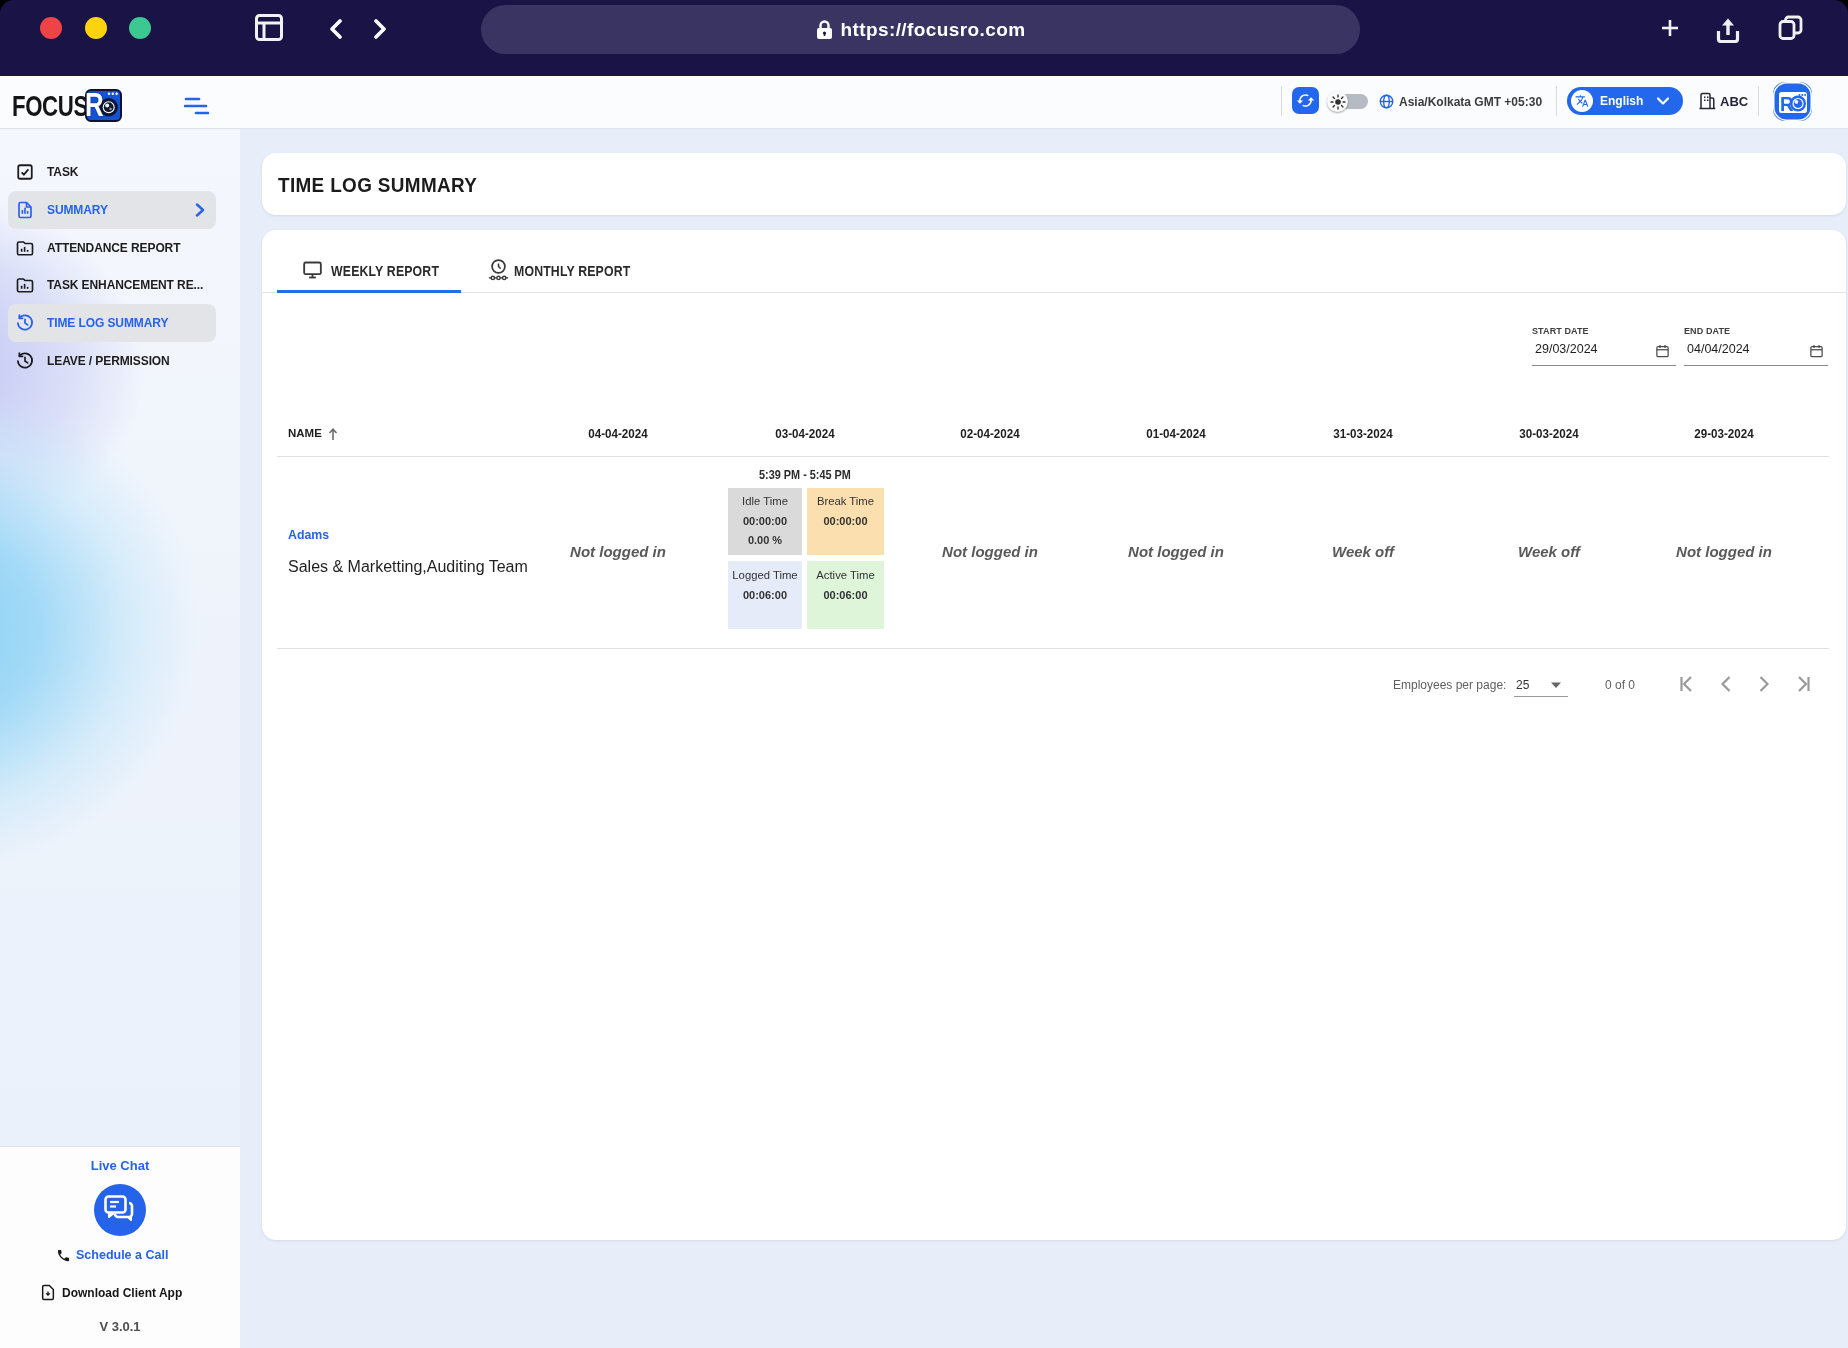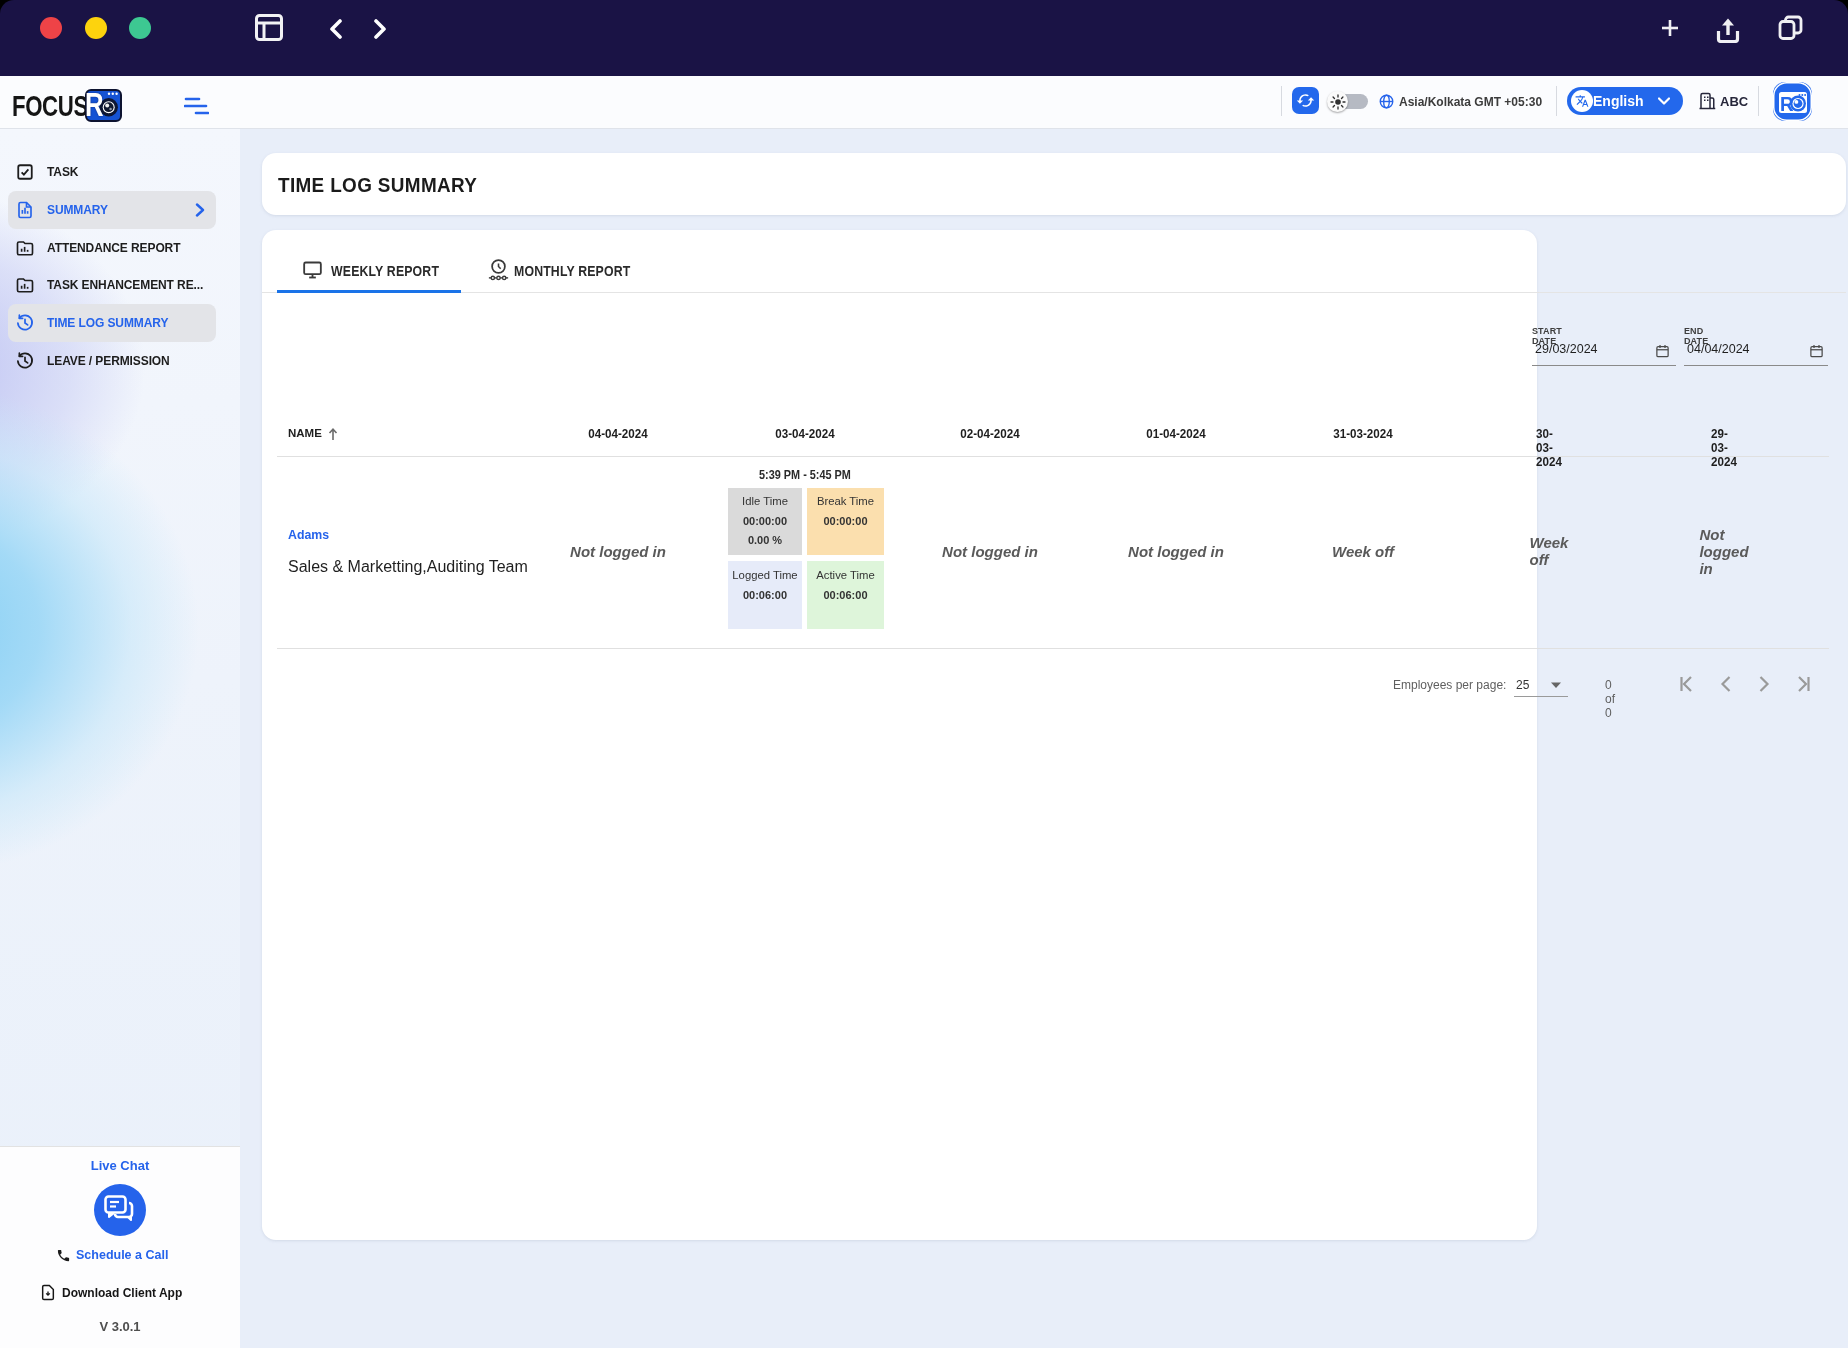--- a/index.html
+++ b/index.html
@@ -17,38 +17,38 @@
 
 .appbar { position:absolute; left:0; top:76px; width:1848px; height:53px; background:#fbfcfe; border-bottom:1.5px solid #dfe3ea; }
 .logo { position:absolute; left:12px; top:89px; height:33px; display:flex; align-items:center; }
 .logo .word { display:inline-block; font-size:30px; font-weight:700; letter-spacing:-0.5px; color:#151515; transform:scale(0.74,1.0); transform-origin:left center; width:72px; }
 .logobox { position:relative; width:37px; height:33px; margin-left:1px; background:#1553d4; border:2px solid #0d1330; border-radius:6px; }
 .vdiv { position:absolute; top:86px; height:30px; width:1px; background:#d7dae0; }
 .refbtn { position:absolute; left:1292px; top:87px; width:27px; height:27px; border-radius:7px; background:#2368ec; display:flex; align-items:center; justify-content:center; }
 .tz { position:absolute; left:1399px; top:95px; font-size:12px; font-weight:700; color:#3c3c3c; }
 .engpill { position:absolute; left:1567px; top:87px; width:116px; height:28px; border-radius:14px; background:#2368ec; display:flex; align-items:center; }
 .engpill .circ { width:22px; height:22px; border-radius:50%; background:#fff; margin-left:4px; display:flex; align-items:center; justify-content:center; }
-.engpill .lbl { color:#fff; font-size:14px; font-weight:700; }
+.engpill .lbl { color:#fff; font-size:12px; font-weight:700; margin-left:7px; }
 .abc { position:absolute; left:1720px; top:94px; font-size:13px; font-weight:700; color:#26263a; }
 .avatar { position:absolute; left:1773px; top:82px; width:39px; height:39px; background:#2368ec; border-radius:12px; }
 
 
 .sidebar { position:absolute; left:0; top:129px; width:240px; height:1219px;
   background:radial-gradient(340px 300px at -80px 500px, rgba(129,205,243,1) 0%, rgba(155,215,246,0.9) 35%, rgba(195,230,249,0.55) 62%, rgba(255,255,255,0) 82%),radial-gradient(300px 240px at -80px 240px, rgba(168,173,238,0.75) 0%, rgba(194,199,243,0.48) 50%, rgba(255,255,255,0) 75%),linear-gradient(180deg, #f4f7fd 0%, #eef3fb 45%, #e9f0fa 100%); }
 .mi { position:absolute; left:0; width:240px; height:38px; display:flex; align-items:center; }
 .mi .ic { position:absolute; left:16px; width:18px; height:18px; }
 .mi .t { position:absolute; left:47px; font-size:12px; font-weight:700; letter-spacing:-0.1px; color:#1d1d1d; }
 .mi.active .t { color:#2563eb; }
 .pill { position:absolute; left:8px; width:208px; height:38px; background:#e3e4e8; border-radius:8px; }
 .botpanel { position:absolute; left:0; top:1017px; width:240px; height:202px; background:#fdfdfe; border-top:1px solid #e2e2e2; }
 
 
 .card1 { position:absolute; left:262px; top:153px; width:1584px; height:62px; background:#fff; border-radius:14px; box-shadow:0 1px 3px rgba(130,145,175,0.22); }
 .card1 .title { position:absolute; left:16px; top:20px; font-size:21px; font-weight:700; letter-spacing:0.4px; color:#1b1b1b; transform:scale(0.9,1); transform-origin:left center; }
-.card2 { position:absolute; left:262px; top:230px; width:1275px; height:1010px; background:#fff; border-radius:14px; box-shadow:0 1px 3px rgba(130,145,175,0.22); }
+.card2 { position:absolute; left:262px; top:230px; width:1584px; height:1010px; background:#fff; border-radius:14px; box-shadow:0 1px 3px rgba(130,145,175,0.22); }
 
 
 .tabline { position:absolute; left:0; top:62px; width:1584px; height:1px; background:#e4e4e4; }
 .tabu { position:absolute; left:15px; top:60px; width:184px; height:3px; background:#1a73e8; }
 .tab1t { position:absolute; left:69px; top:31px; font-size:15px; font-weight:700; letter-spacing:0.2px; color:#2a2a2a; transform:translateY(-50%) scale(0.82,1); transform-origin:left center; }
 .tab2t { position:absolute; left:252px; top:31px; font-size:15px; font-weight:700; letter-spacing:0.2px; color:#2a2a2a; transform:translateY(-50%) scale(0.82,1); transform-origin:left center; }
 
 
 .desc { position:absolute; left:15px; top:110px; width:1120px; font-size:9.9px; font-style:italic; color:#4f4f4f; }
 .dlab { position:absolute; top:96px; font-size:9px; font-weight:700; letter-spacing:0.1px; color:#3e3e3e; }
@@ -82,20 +82,31 @@
     <rect x="1.5" y="1.5" width="25" height="24" rx="3" fill="none" stroke="#f2f2f4" stroke-width="3"></rect>
     <line x1="2" y1="9" x2="26" y2="9" stroke="#f2f2f4" stroke-width="3"></line>
     <line x1="9" y1="9" x2="9" y2="25" stroke="#f2f2f4" stroke-width="3"></line>
   </svg>
   <svg class="abs" style="left:328px; top:19px;" width="16" height="20" viewBox="0 0 16 20">
       <path d="M12 2 L4 10 L12 18" fill="none" stroke="#fff" stroke-width="3.6" stroke-linecap="round" stroke-linejoin="round"></path>
     </svg>
   <svg class="abs" style="left:372px; top:19px;" width="16" height="20" viewBox="0 0 16 20">
       <path d="M4 2 L12 10 L4 18" fill="none" stroke="#fff" stroke-width="3.6" stroke-linecap="round" stroke-linejoin="round"></path>
     </svg>
+  <div class="urlpill">
+    <div class="urltext">
+      <svg width="17" height="20" viewBox="0 0 17 20" style="margin-right:8px;">
+          <rect x="1" y="8" width="15" height="11" rx="2" fill="#fff"></rect>
+          <path d="M4.5 8 V5.5 a4 4 0 0 1 8 0 V8" fill="none" stroke="#fff" stroke-width="2.4"></path>
+          <circle cx="8.5" cy="13" r="1.6" fill="#1a1345"></circle>
+          <rect x="7.7" y="13" width="1.6" height="3" fill="#1a1345"></rect>
+        </svg>
+      https://focusro.com
+    </div>
+  </div>
   <svg class="abs" style="left:1661px; top:19px;" width="18" height="18" viewBox="0 0 18 18">
       <line x1="9" y1="1" x2="9" y2="17" stroke="#f0f0f3" stroke-width="2.6"></line>
       <line x1="1" y1="9" x2="17" y2="9" stroke="#f0f0f3" stroke-width="2.6"></line>
     </svg>
   <svg class="abs" style="left:1715px; top:17px;" width="26" height="26" viewBox="0 0 26 26">
     <path d="M13 7 L13 18" stroke="#f0f0f3" stroke-width="3.4" fill="none"></path>
     <path d="M13 1.5 L19 8.5 H7 Z" fill="#f0f0f3"></path>
     <path d="M3.5 14 V22 a2.5 2.5 0 0 0 2.5 2.5 H20 a2.5 2.5 0 0 0 2.5 -2.5 V14" stroke="#f0f0f3" stroke-width="3.2" fill="none"></path>
   </svg>
   <svg class="abs" style="left:1778px; top:15px;" width="25" height="26" viewBox="0 0 25 26">

